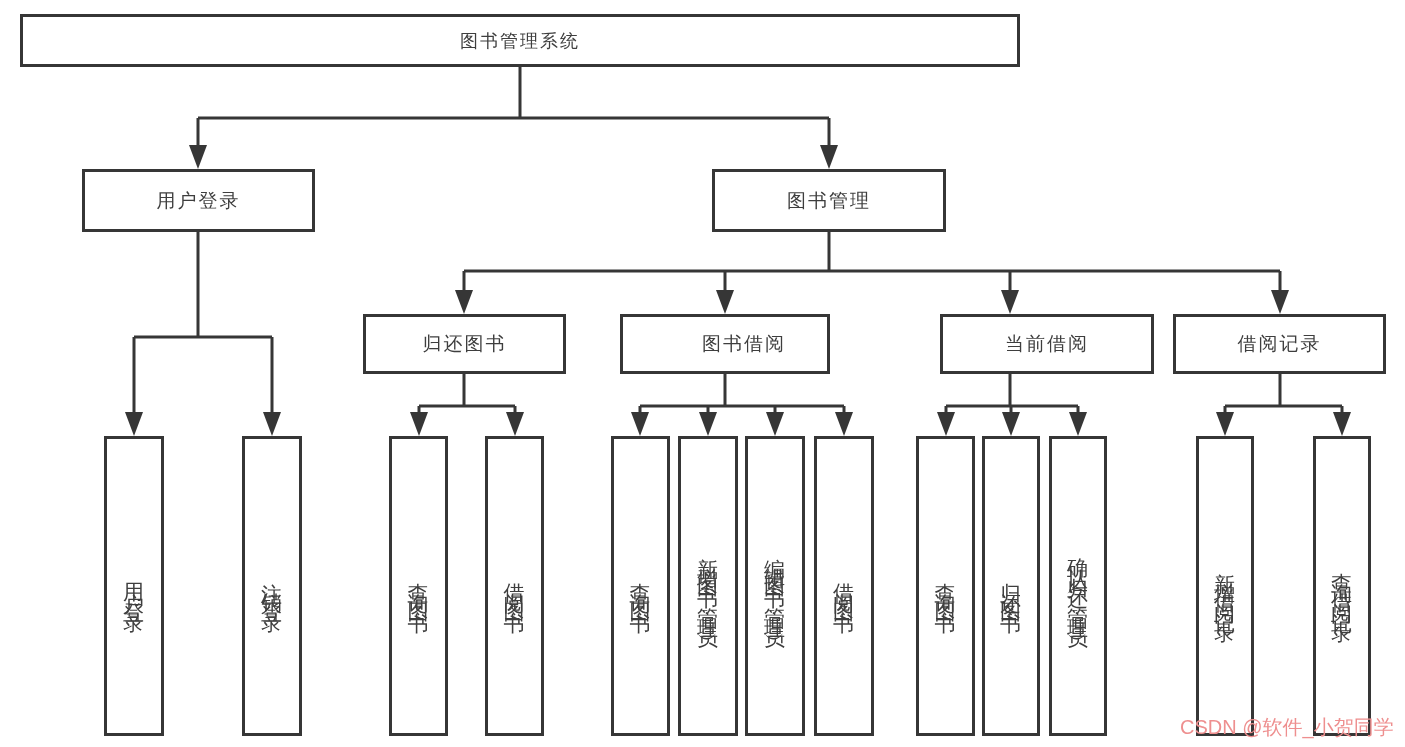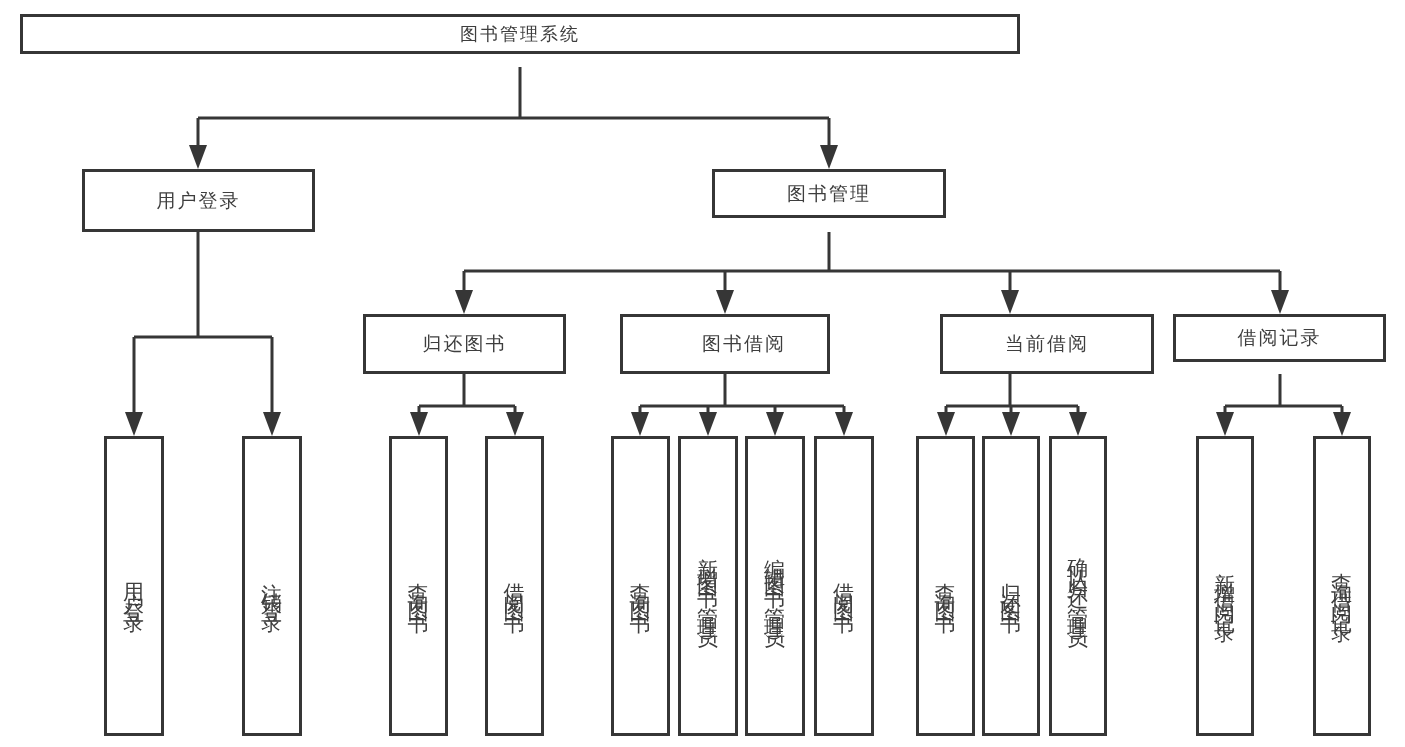--- a/index.html
+++ b/index.html
@@ -106,29 +106,29 @@
       <polygon points="766,412 784,412 775,436"></polygon>
       <polygon points="835,412 853,412 844,436"></polygon>
       <polygon points="937,412 955,412 946,436"></polygon>
       <polygon points="1002,412 1020,412 1011,436"></polygon>
       <polygon points="1069,412 1087,412 1078,436"></polygon>
       <polygon points="1216,412 1234,412 1225,436"></polygon>
       <polygon points="1333,412 1351,412 1342,436"></polygon>
     </g>
   </svg>
 
-  <div class="box root" style="left:20px; top:14px; width:1000px; height:40px;">图书管理系统</div>
+  <div class="box root" style="left:20px; top:14px; width:1000px; height:53px;">图书管理系统</div>
 
   <div class="box" style="left:82px; top:169px; width:233px; height:63px;">用户登录</div>
-  <div class="box" style="left:712px; top:169px; width:234px; height:49px;">图书管理</div>
+  <div class="box" style="left:712px; top:169px; width:234px; height:63px;">图书管理</div>
 
   <div class="box" style="left:363px; top:314px; width:203px; height:60px;">归还图书</div>
   <div class="box" style="left:620px; top:314px; width:210px; height:60px;padding-left:38px;">图书借阅</div>
   <div class="box" style="left:940px; top:314px; width:214px; height:60px;">当前借阅</div>
-  <div class="box" style="left:1173px; top:314px; width:213px; height:48px;">借阅记录</div>
+  <div class="box" style="left:1173px; top:314px; width:213px; height:60px;">借阅记录</div>
 
   <div class="vbox" style="left:104px; top:436px; width:60px; height:300px;">
     <span class="vtext">用户登录</span>
   </div>
   <div class="vbox" style="left:242px; top:436px; width:60px; height:300px;">
     <span class="vtext">注销登录</span>
   </div>
 
   <div class="vbox" style="left:389px; top:436px; width:59px; height:300px;">
     <span class="vtext">查询图书</span>
@@ -160,14 +160,15 @@
     <span class="vtext">确认归还（管理员）</span>
   </div>
 
   <div class="vbox" style="left:1196px; top:436px; width:58px; height:300px;">
     <span class="vtext">新增借阅记录</span>
   </div>
   <div class="vbox" style="left:1313px; top:436px; width:58px; height:300px;">
     <span class="vtext">查询借阅记录</span>
   </div>
 
+  <div id="watermark">CSDN @软件_小贺同学</div>
 
 </div>
 
 </body></html>

